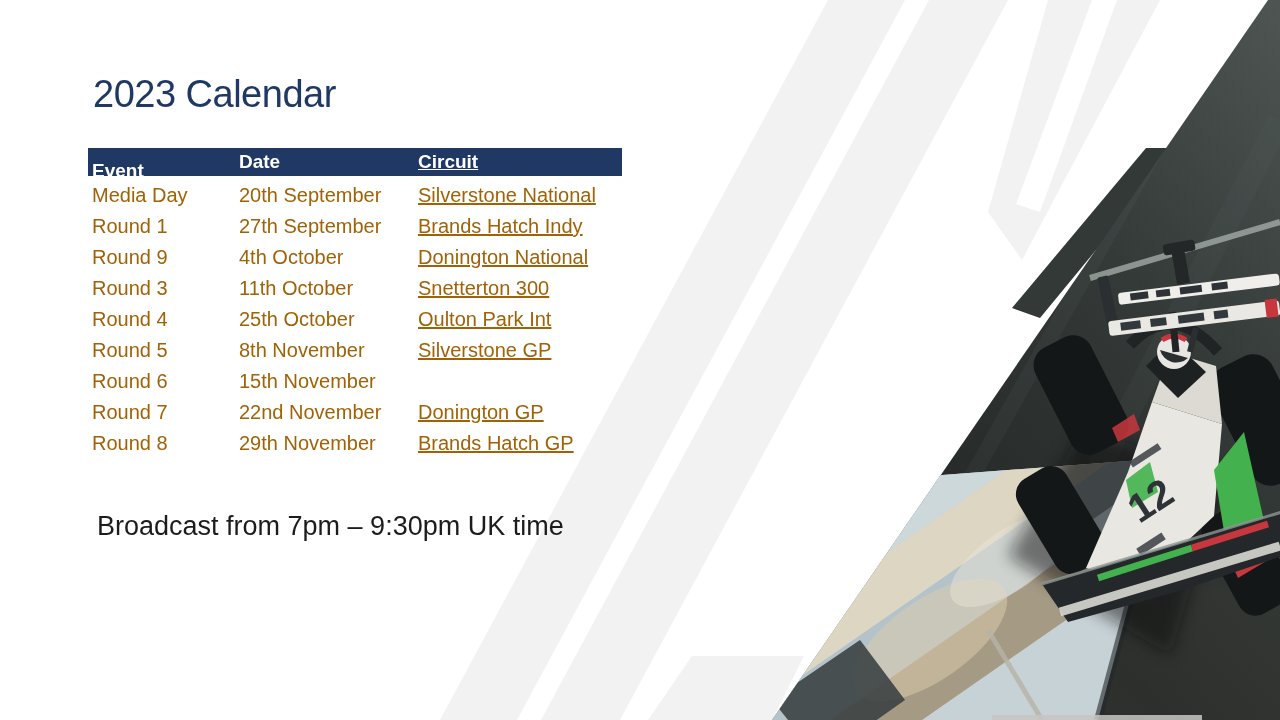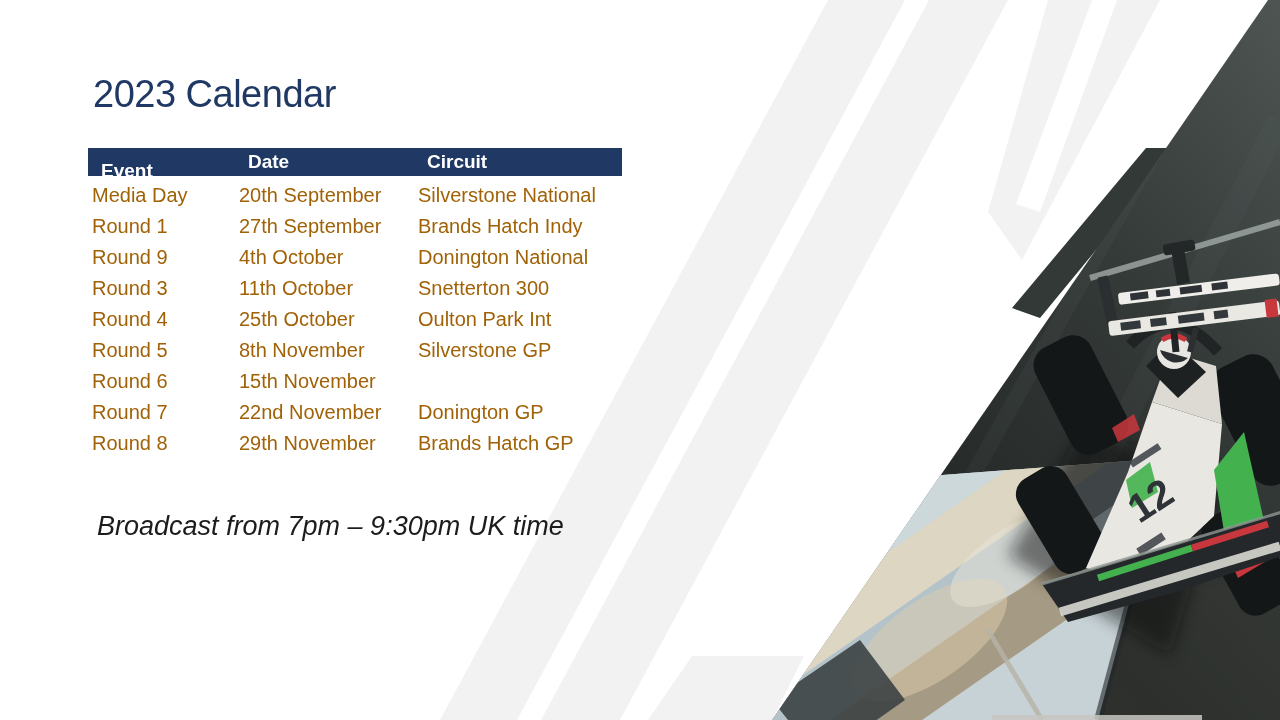--- a/index.html
+++ b/index.html
@@ -20,25 +20,25 @@
   .sched{position:absolute;left:88px;top:148px;width:534px;}
   .thead{
     display:flex;align-items:center;height:28px;
     background:var(--navy,#1F3864);color:#fff;
     font-size:19px;font-weight:700;
   }
   .tbody{margin-top:4px;}
   .trow{display:flex;align-items:center;height:31px;font-size:20px;color:#a16207;}
   .c1{width:147px;padding-left:4px;}
   .c2{width:179px;}
-  .c3{flex:1;}
-  .thead .c1{padding-left:13px;margin-top:18px;}
+  .c3{flex:1;text-decoration:underline;}
+  .thead .c1{padding-left:4px;margin-top:18px;}
   .broadcast{
     position:absolute;left:97px;top:484px;
-    font-size:27px;color:#1c1c1c;white-space:nowrap;font-style:italic;
+    font-size:27px;color:#1c1c1c;white-space:nowrap;
   }
 </style>
 </head>
 <body>
 
 <div class="slide">
 
   <svg class="art" width="1280" height="720" viewBox="0 0 1280 720" aria-hidden="true">
     <defs>
       <linearGradient id="asph" x1="1" y1="0" x2="0.2" y2="1">

